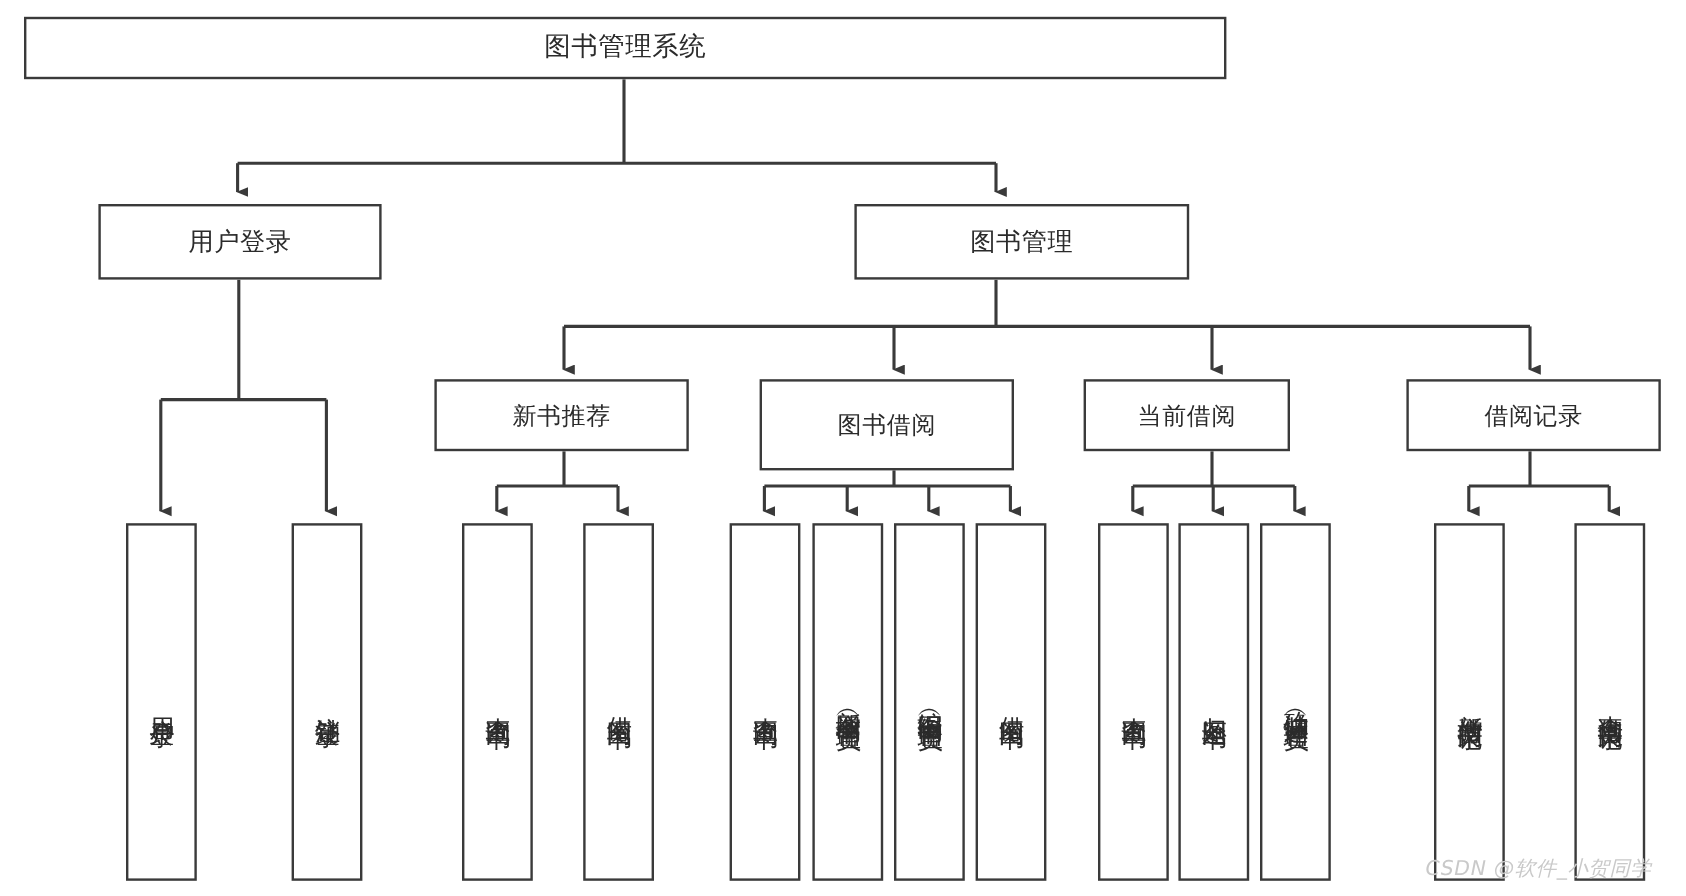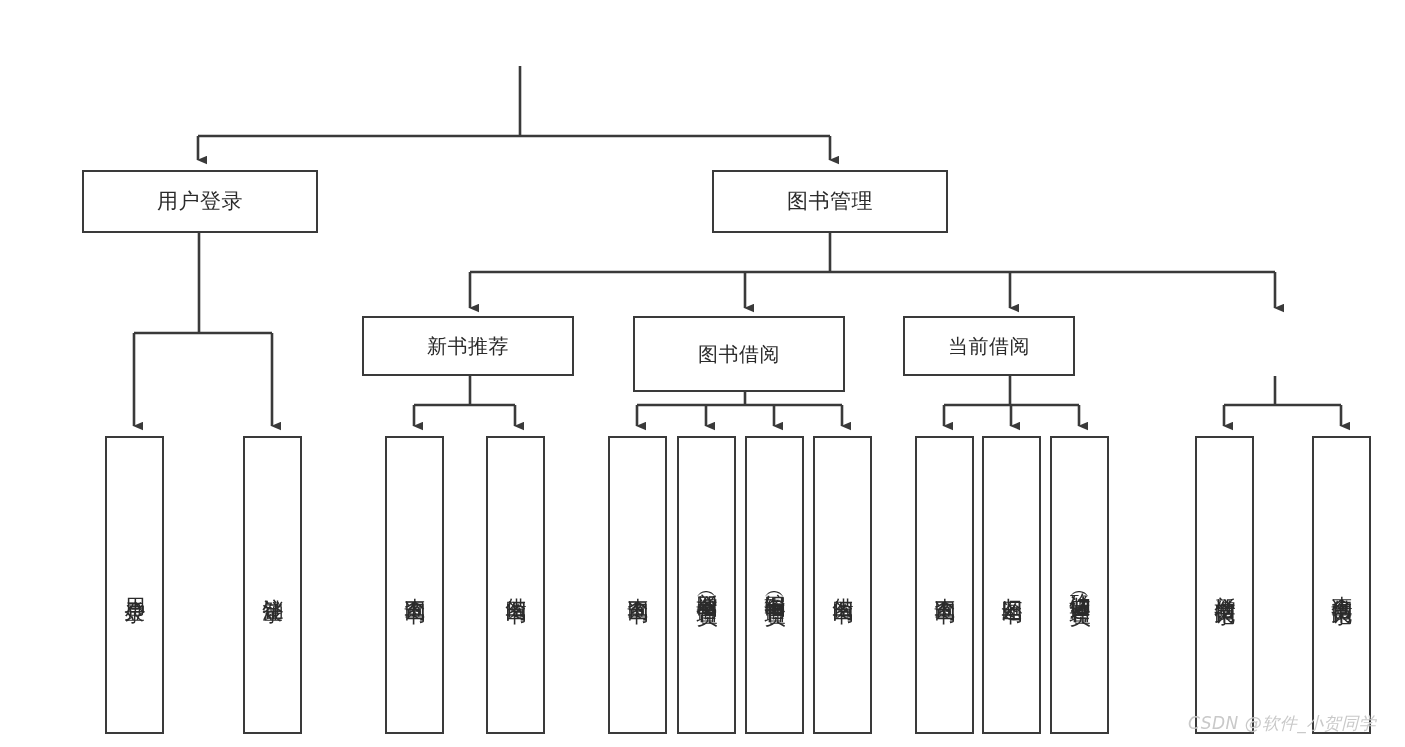--- a/index.html
+++ b/index.html
@@ -120,37 +120,43 @@
       <path d="M1011,405 L1011,426" marker-end="url(#arrowhead)"></path>
       <path d="M1079,405 L1079,426" marker-end="url(#arrowhead)"></path>
 
       <path d="M1275,376 L1275,405"></path>
       <path d="M1224,405 L1341,405"></path>
       <path d="M1224,405 L1224,426" marker-end="url(#arrowhead)"></path>
       <path d="M1341,405 L1341,426" marker-end="url(#arrowhead)"></path>
     </g>
   </svg>
 
+  <div class="node-box root" style="left:20px; top:14px; width:1002px; height:52px;">
+    <span class="node-label">图书管理系统</span>
+  </div>
 
   <div class="node-box level1" style="left:82px; top:170px; width:236px; height:63px;">
     <span class="node-label">用户登录</span>
   </div>
-  <div class="node-box level1" style="left:712px; top:170px; width:236px; height:63px;">
+  <div class="node-box level1" style="left:712px; top:170px; width:279px; height:63px;">
     <span class="node-label">图书管理</span>
   </div>
 
   <div class="node-box level2" style="left:362px; top:316px; width:212px; height:60px;">
     <span class="node-label">新书推荐</span>
   </div>
   <div class="node-box level2" style="left:633px; top:316px; width:212px; height:76px;">
     <span class="node-label">图书借阅</span>
   </div>
   <div class="node-box level2" style="left:903px; top:316px; width:172px; height:60px;">
     <span class="node-label">当前借阅</span>
   </div>
+  <div class="node-box level2" style="left:1172px; top:316px; width:212px; height:60px;">
+    <span class="node-label">借阅记录</span>
+  </div>
 
   <div class="node-box vertical" style="left:105px; top:436px; width:59px; height:298px;">
     <span class="node-label">用户登录</span>
   </div>
   <div class="node-box vertical" style="left:243px; top:436px; width:59px; height:298px;">
     <span class="node-label">注销登录</span>
   </div>
 
   <div class="node-box vertical" style="left:385px; top:436px; width:59px; height:298px;">
     <span class="node-label">查询图书</span>

